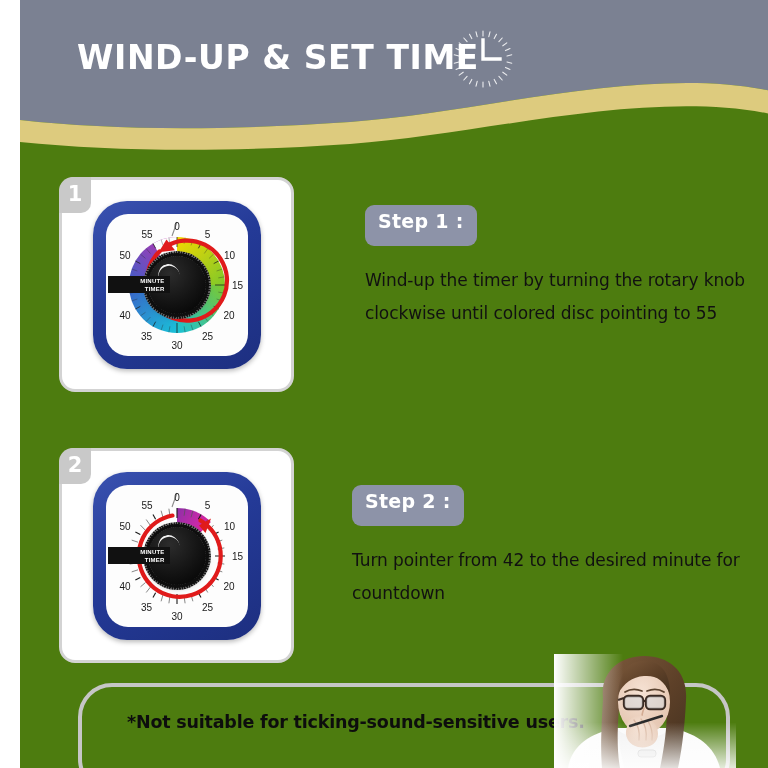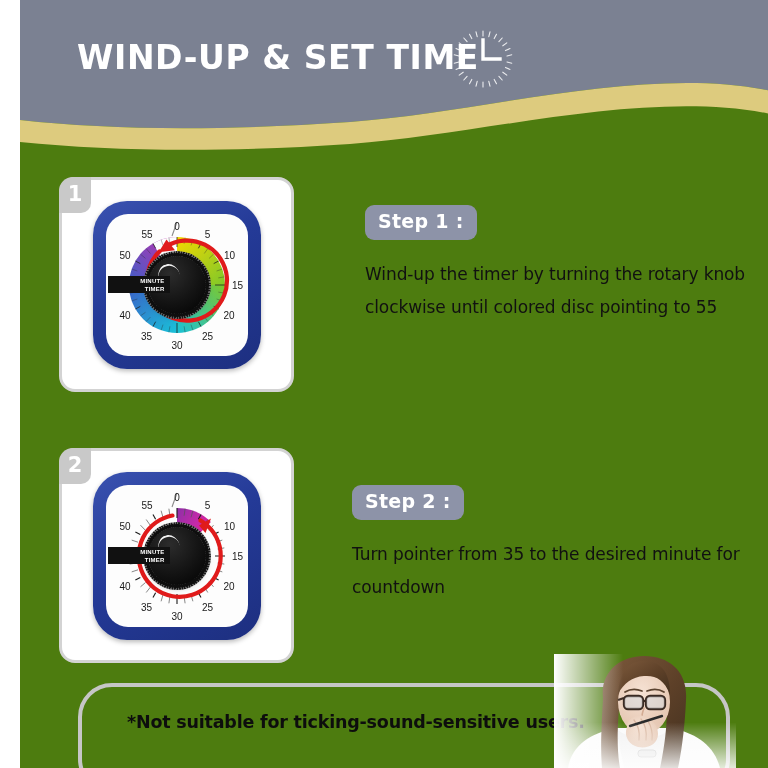--- a/index.html
+++ b/index.html
@@ -140,21 +140,21 @@
   .step-text-2 { left: 332px; top: 485px; width: 400px; }
 
   .step-pill {
     display: inline-block;
     background: #8d93a8;
     color: #ffffff;
     font-size: 19px;
     font-weight: 700;
     font-family: "DejaVu Sans", sans-serif;
     border-radius: 9px;
-    padding: 5px 13px 8px 13px;
+    padding: 5px 13px 14px 13px;
     letter-spacing: 0.3px;
   }
   .step-desc {
     margin-top: 18px;
     font-size: 17px;
     font-weight: 400;
     color: #111111;
     line-height: 1.95;
     font-family: "DejaVu Sans", sans-serif;
     letter-spacing: -0.1px;
@@ -439,21 +439,21 @@
         </div>
 
         <div class="knurl"></div>
         <div class="knob"></div>
       </div>
     </div>
   </div>
 
   <div class="step-text step-text-2">
     <div class="step-pill">Step 2 :</div>
-    <div class="step-desc">Turn pointer from 35 to the desired minute for countdown</div>
+    <div class="step-desc">Turn pointer from 42 to the desired minute for countdown</div>
   </div>
 
   <div class="footer-box"></div>
   <div class="footer-note">*Not suitable for ticking-sound-sensitive users.</div>
 
   <div class="footer-photo">
     <svg width="182" height="114" viewBox="0 0 182 114">
       <defs>
         <linearGradient id="hairG" x1="0%" y1="0%" x2="100%" y2="100%">
           <stop offset="0%" stop-color="#7d5a3c"></stop>

